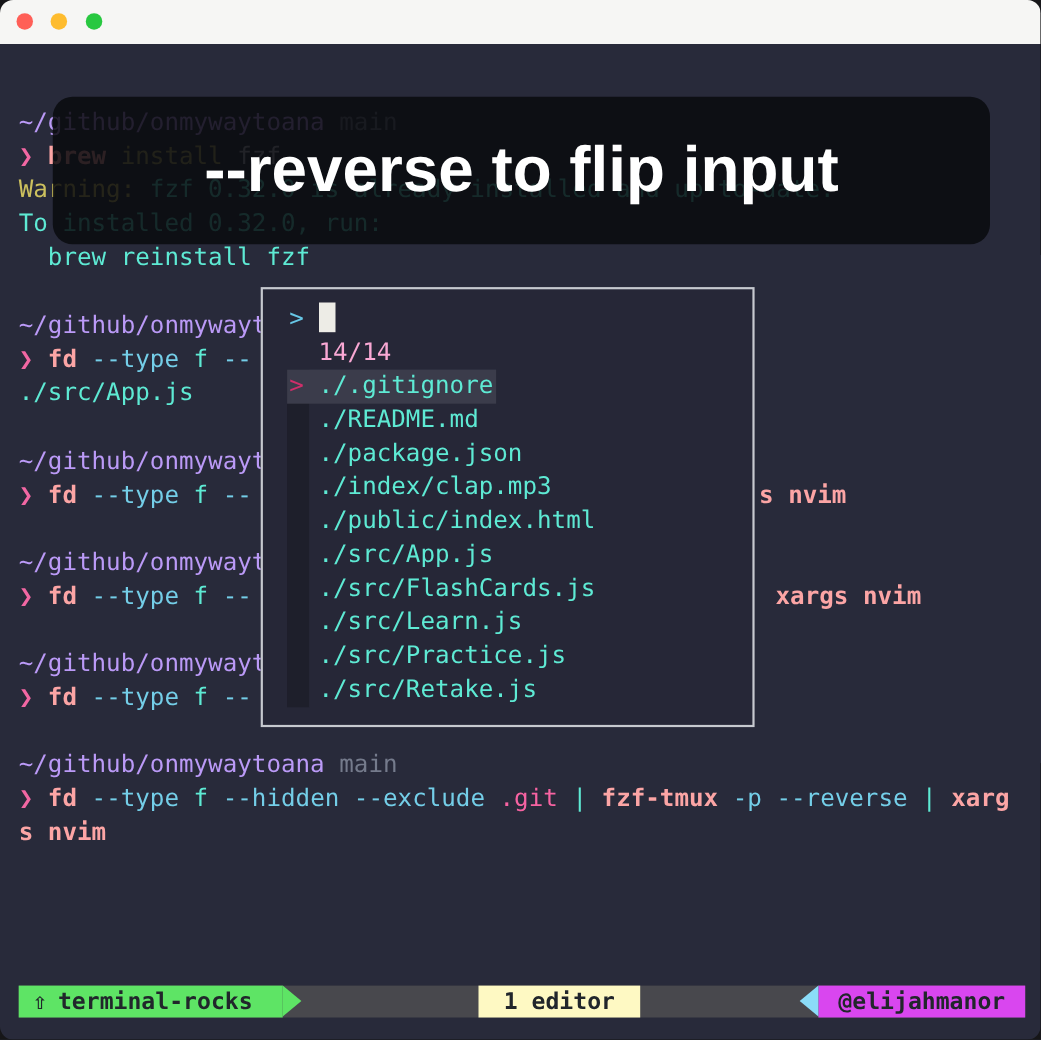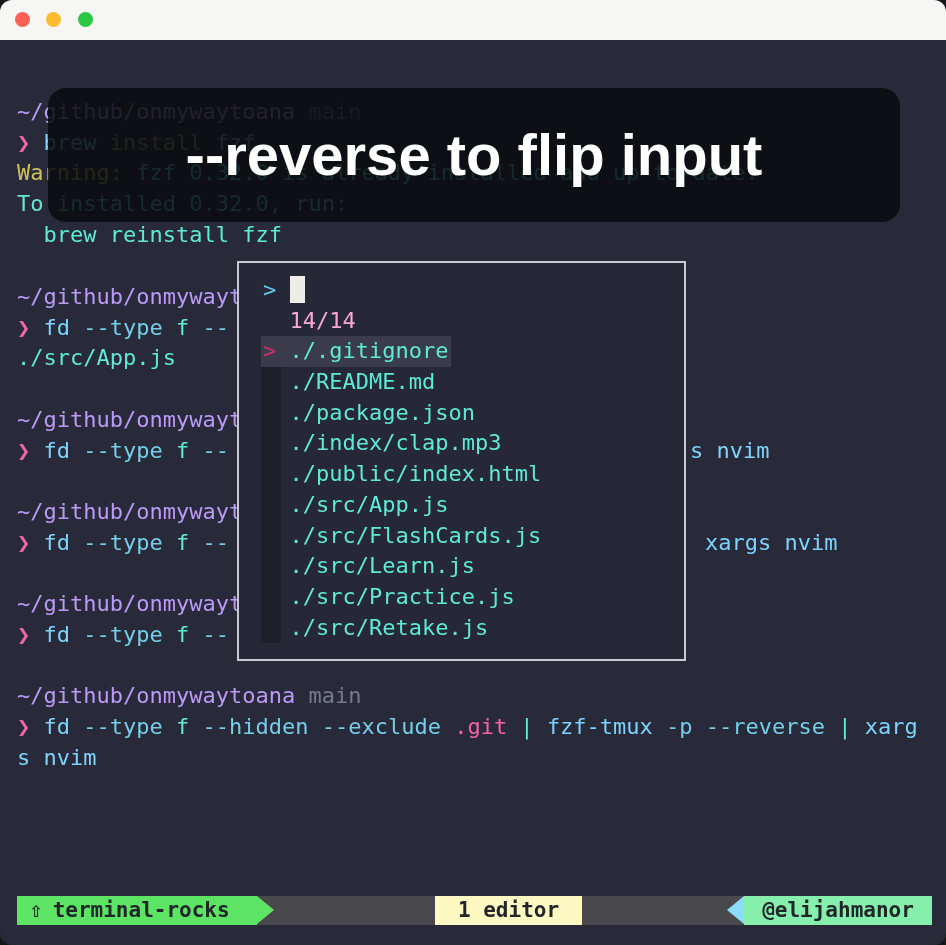--- a/index.html
+++ b/index.html
@@ -8,21 +8,21 @@
   .titlebar{position:absolute;left:0;top:0;width:100%;height:40px;background:#f6f6f4;}
   .tl{position:absolute;top:12px;width:15px;height:15px;border-radius:50%;}
   .tl.close{left:15px;background:#ff5f57;}
   .tl.min{left:46px;background:#febc2e;}
   .tl.zoom{left:78px;background:#28c840;}
   .screen{position:absolute;left:0;top:40px;width:946px;height:905px;background:#282a3a;
           font-size:22px;line-height:30.7px;color:#ced2de;}
   .line{position:absolute;left:17px;white-space:pre;}
   .frag{position:absolute;white-space:pre;}
   .purple{color:#bb9af7;} .dim{color:#757b8c;} .pink{color:#f267a3;}
-  .green{color:#7dd3fc;} .cyan{color:#74cee8;} .fg{color:#5eead4;}
+  .green{color:#fca5a5;font-weight:bold;} .cyan{color:#74cee8;} .fg{color:#5eead4;}
   .yellow{color:#cdc15e;} .olive{color:#b3ab5e;} .gray{color:#aeb2bd;}
   .gitpink{color:#f763a2;}
   
   .overlay{position:absolute;left:48px;top:48px;width:852px;height:134px;border-radius:18px;
            background:rgba(9,10,14,0.86);display:flex;align-items:center;justify-content:center;z-index:30;}
   .overlay .cap{font-family:"Liberation Sans","DejaVu Sans",sans-serif;font-weight:bold;
                 font-size:58px;color:#ffffff;white-space:pre;}
   
   .popup{position:absolute;left:237px;top:221px;width:449px;height:400px;box-sizing:border-box;
          border:2px solid #c6c9cf;background:#262737;z-index:20;}
@@ -34,21 +34,21 @@
   .counter{color:#f9a8d4;}
   .cursorblock{display:inline-block;width:15px;height:27px;background:#edece6;vertical-align:-6px;}
   
   .statusbar{position:absolute;left:17px;top:856px;width:915px;height:29px;background:#48484d;z-index:25;
              font-size:21px;font-weight:bold;color:#21262b;}
   .seg{position:absolute;top:0;height:29px;display:flex;align-items:center;}
   .seg-session{left:0;width:240px;background:#5ee465;padding-left:13px;box-sizing:border-box;}
   .seg-session .arrow{position:absolute;left:240px;top:0;width:0;height:0;
        border-top:14.5px solid transparent;border-bottom:14.5px solid transparent;border-left:17px solid #5ee465;}
   .seg-window{left:418px;width:147px;background:#fef9c3;justify-content:center;}
-  .seg-user{left:727px;width:188px;background:#86efac;justify-content:center;}
+  .seg-user{left:727px;width:188px;background:#d946ef;justify-content:center;}
   .seg-user .notch{position:absolute;left:-17px;top:0;width:0;height:0;
        border-top:14.5px solid transparent;border-bottom:14.5px solid transparent;border-right:17px solid #8bdcf8;}
   .icon{margin-right:10px;}
 </style>
 </head>
 <body>
 
 <div class="window">
   <div class="titlebar">
     <div class="tl close"></div>

